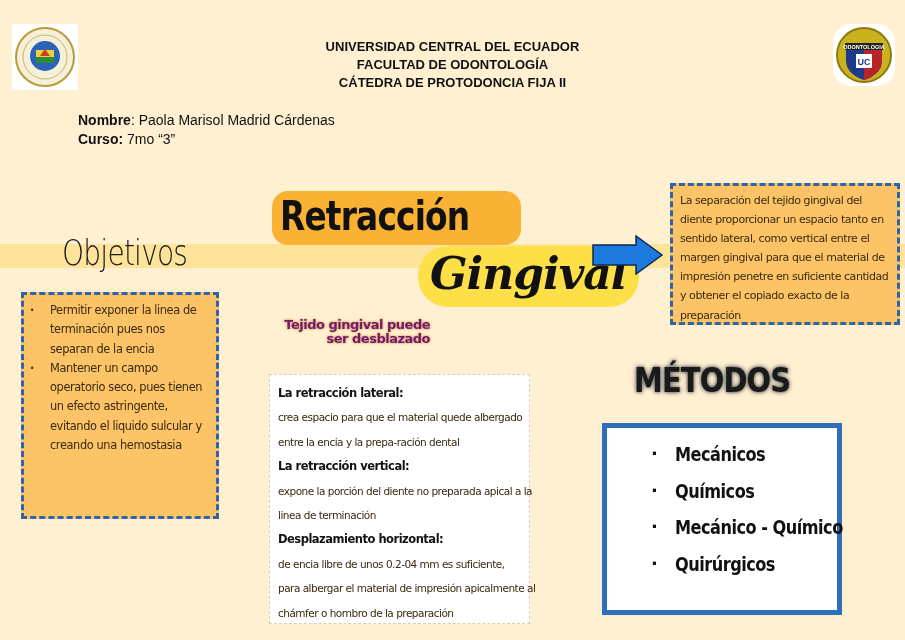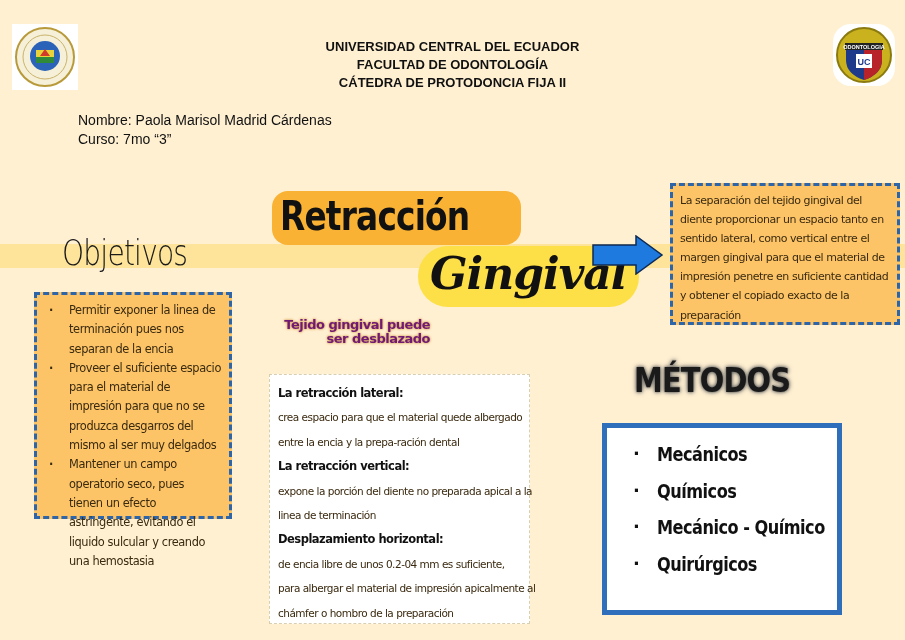--- a/index.html
+++ b/index.html
@@ -24,31 +24,31 @@
     }
     .header {
       position: absolute; left: 300px; top: 38px; width: 305px; text-align: center;
       font-family: "Liberation Sans", sans-serif; font-weight: bold; font-size: 13px; line-height: 18px;
       color: #111;
     }
     .student {
       position: absolute; left: 78px; top: 111px; font-size: 14px; line-height: 19px;
       font-family: "Liberation Sans", sans-serif;
     }
-    .student b { font-weight: normal; }
+    .student b { font-weight: bold; }
     .objetivos-title {
       position: absolute; left: 62px; top: 232px; font-size: 36px;
       font-family: "DejaVu Sans", sans-serif; font-weight: 200; letter-spacing: -1px;
       transform: scaleX(0.78); transform-origin: left; color: #1a1a1a;
     }
     .dash-box {
       position: absolute; background: #fdc467;
       border: 3px dashed #2e64a8;
     }
-    .obj-box { left: 34px; top: 292px; width: 198px; height: 227px; padding: 6px 8px 6px 6px; }
+    .obj-box { left: 21px; top: 292px; width: 198px; height: 227px; padding: 6px 8px 6px 0; }
     .obj-list { list-style: none; }
     .obj-list li {
       position: relative; padding-left: 26px; font-size: 11.4px; line-height: 19.3px;
       font-family: "DejaVu Sans", sans-serif; color: #3a2a10; letter-spacing: -0.4px;
       transform-origin: left;
     }
     .obj-list li::before { content: "·"; position: absolute; left: 6px; top: 0; font-weight: bold; }
     .title-main {
       position: absolute; left: 272px; top: 191px; padding: 2px 10px 6px 8px;
       background: #f9b233; border-radius: 16px;
@@ -88,21 +88,21 @@
       letter-spacing: -0.5px; white-space: nowrap;
     }
     .metodos-title {
       position: absolute; left: 634px; top: 360px; font-family: "DejaVu Sans", sans-serif;
       font-size: 34px; font-weight: bold; color: #1a1a1a; letter-spacing: -1px;
       text-shadow: 0 0 6px #555, 0 0 3px #777;
       transform: scaleX(0.85); transform-origin: left;
     }
     .metodos-box {
       position: absolute; left: 602px; top: 423px; width: 240px; height: 192px;
-      background: #fff; border: 5px solid #2f6eba; padding: 8px 0 0 26px;
+      background: #fff; border: 5px solid #2f6eba; padding: 8px 0 0 44px;
     }
     .metodos-box ul { list-style: none; }
     .metodos-box li {
       position: relative; padding-left: 24px; font-family: "DejaVu Sans", sans-serif;
       font-weight: bold; font-size: 19px; line-height: 36.5px; color: #111; letter-spacing: -0.6px;
     }
     .metodos-box li::before { content: "·"; position: absolute; left: 0; top: 0; font-size: 18px; }
     .metodos-box li span { display: inline-block; transform: scaleX(0.85); transform-origin: left; white-space: nowrap; }
   </style>
 </head>
@@ -142,21 +142,20 @@
 <div class="student">
   <div><b>Nombre</b><span>: Paola Marisol Madrid Cárdenas</span></div>
   <div><b>Curso:</b><span> 7mo “3”</span></div>
 </div>
 
 <div class="objetivos-title">Objetivos</div>
 
 <div class="dash-box obj-box">
   <ul class="obj-list">
     <li>Permitir exponer la linea de terminación pues nos separan de la encia</li>
-    <li>Proveer el suficiente espacio para el material de impresión para que no se produzca desgarros del mismo al ser muy delgados</li>
     <li>Mantener un campo operatorio seco, pues tienen un efecto astringente, evitando el liquido sulcular y creando una hemostasia</li>
   </ul>
 </div>
 
 <div class="title-main"><span>Retracción</span></div>
 <div class="title-sub">Gingival</div>
 
 <svg class="arrow" viewBox="0 0 72 40">
   <path d="M1 10 L44 10 L44 1 L70 20 L44 39 L44 30 L1 30 Z" fill="#1f7ae0" stroke="#0d2a55" stroke-width="1.5"></path>
 </svg>

